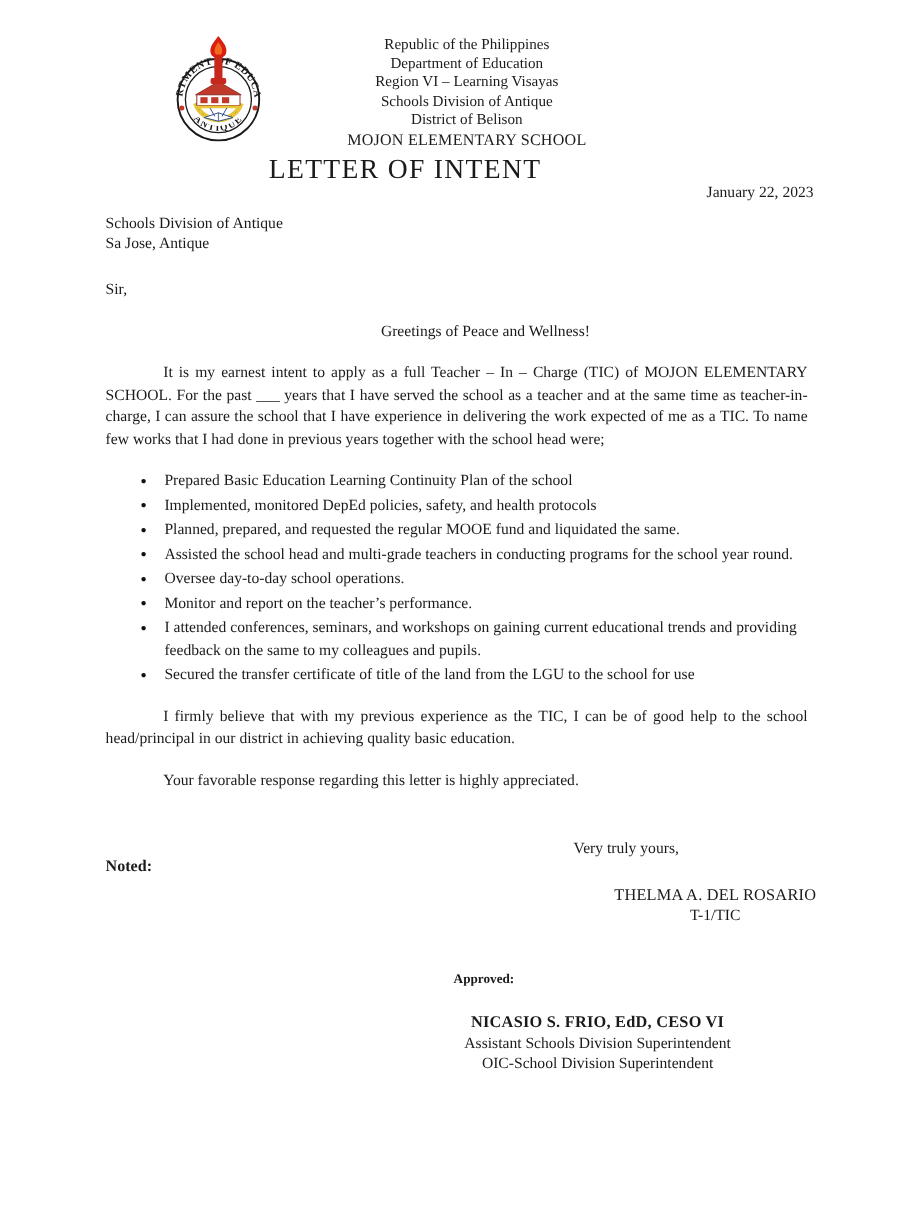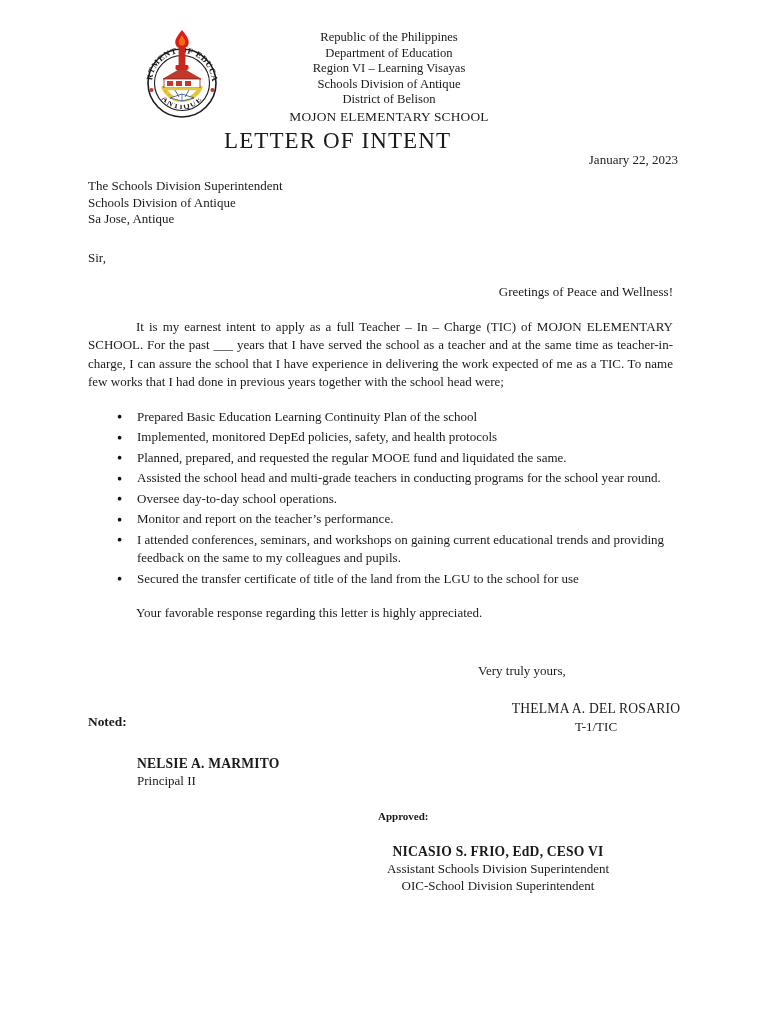--- a/index.html
+++ b/index.html
@@ -93,21 +93,21 @@
 
   .salutation { margin-top: 22px; }
 
   .para {
     margin-top: 16px;
     text-align: justify;
     text-indent: 48px;
     line-height: 18.5px;
   }
   .para.greet {
-    text-align: right;
+    text-align: center;
     margin-top: 17px;
   }
   .para.nojust { text-align: left; }
 
   
   ul.bullets {
     margin: 16px 0 0 0;
     padding: 0;
     list-style: none;
   }
@@ -267,21 +267,20 @@
     </div>
   </div>
 
   <div class="doc-title">LETTER OF INTENT</div>
 
   <div class="letter-date">January 22, 2023</div>
 
   <div class="body-col">
 
     <div class="addressee">
-      <div>The Schools Division Superintendent</div>
       <div>Schools Division of Antique</div>
       <div>Sa Jose, Antique</div>
     </div>
 
     <div class="salutation">Sir,</div>
 
     <div class="para greet">Greetings of Peace and Wellness!</div>
 
     <div class="para">It is my earnest intent to apply as a full Teacher – In – Charge (TIC) of MOJON ELEMENTARY SCHOOL. For the past ___ years that I have served the school as a teacher and at the same time as teacher-in-charge, I can assure the school that I have experience in delivering the work expected of me as a TIC. To name few works that I had done in previous years together with the school head were;</div>
 
@@ -289,38 +288,35 @@
       <li>Prepared Basic Education Learning Continuity Plan of the school</li>
       <li>Implemented, monitored DepEd policies, safety, and health protocols</li>
       <li>Planned, prepared, and requested the regular MOOE fund and liquidated the same.</li>
       <li>Assisted the school head and multi-grade teachers in conducting programs for the school year round.</li>
       <li>Oversee day-to-day school operations.</li>
       <li>Monitor and report on the teacher’s performance.</li>
       <li>I attended conferences, seminars, and workshops on gaining current educational trends and providing feedback on the same to my colleagues and pupils.</li>
       <li>Secured the transfer certificate of title of the land from the LGU to the school for use</li>
     </ul>
 
+    <div class="para">I firmly believe that with my previous experience as the TIC, I can be of good help to the school head/principal in our district in achieving quality basic education.</div>
 
     <div class="para nojust">Your favorable response regarding this letter is highly appreciated.</div>
 
     <div class="closing-wrap">
       <div class="closing-line">Very truly yours,</div>
       <div class="signer">
         <div class="name">THELMA A. DEL ROSARIO</div>
         <div class="role">T-1/TIC</div>
       </div>
     </div>
   </div>
 
   <div class="noted-block">
     <div class="noted-label">Noted:</div>
-    <div class="noted-person">
-      <div class="name">NELSIE A. MARMITO</div>
-      <div class="role">Principal II</div>
-    </div>
   </div>
 
   <div class="approved-block">
     <div class="approved-label">Approved:</div>
     <div class="approved-person">
       <div class="name">NICASIO S. FRIO, EdD, CESO VI</div>
       <div class="role">Assistant Schools Division Superintendent</div>
       <div class="role">OIC-School Division Superintendent</div>
     </div>
   </div>

